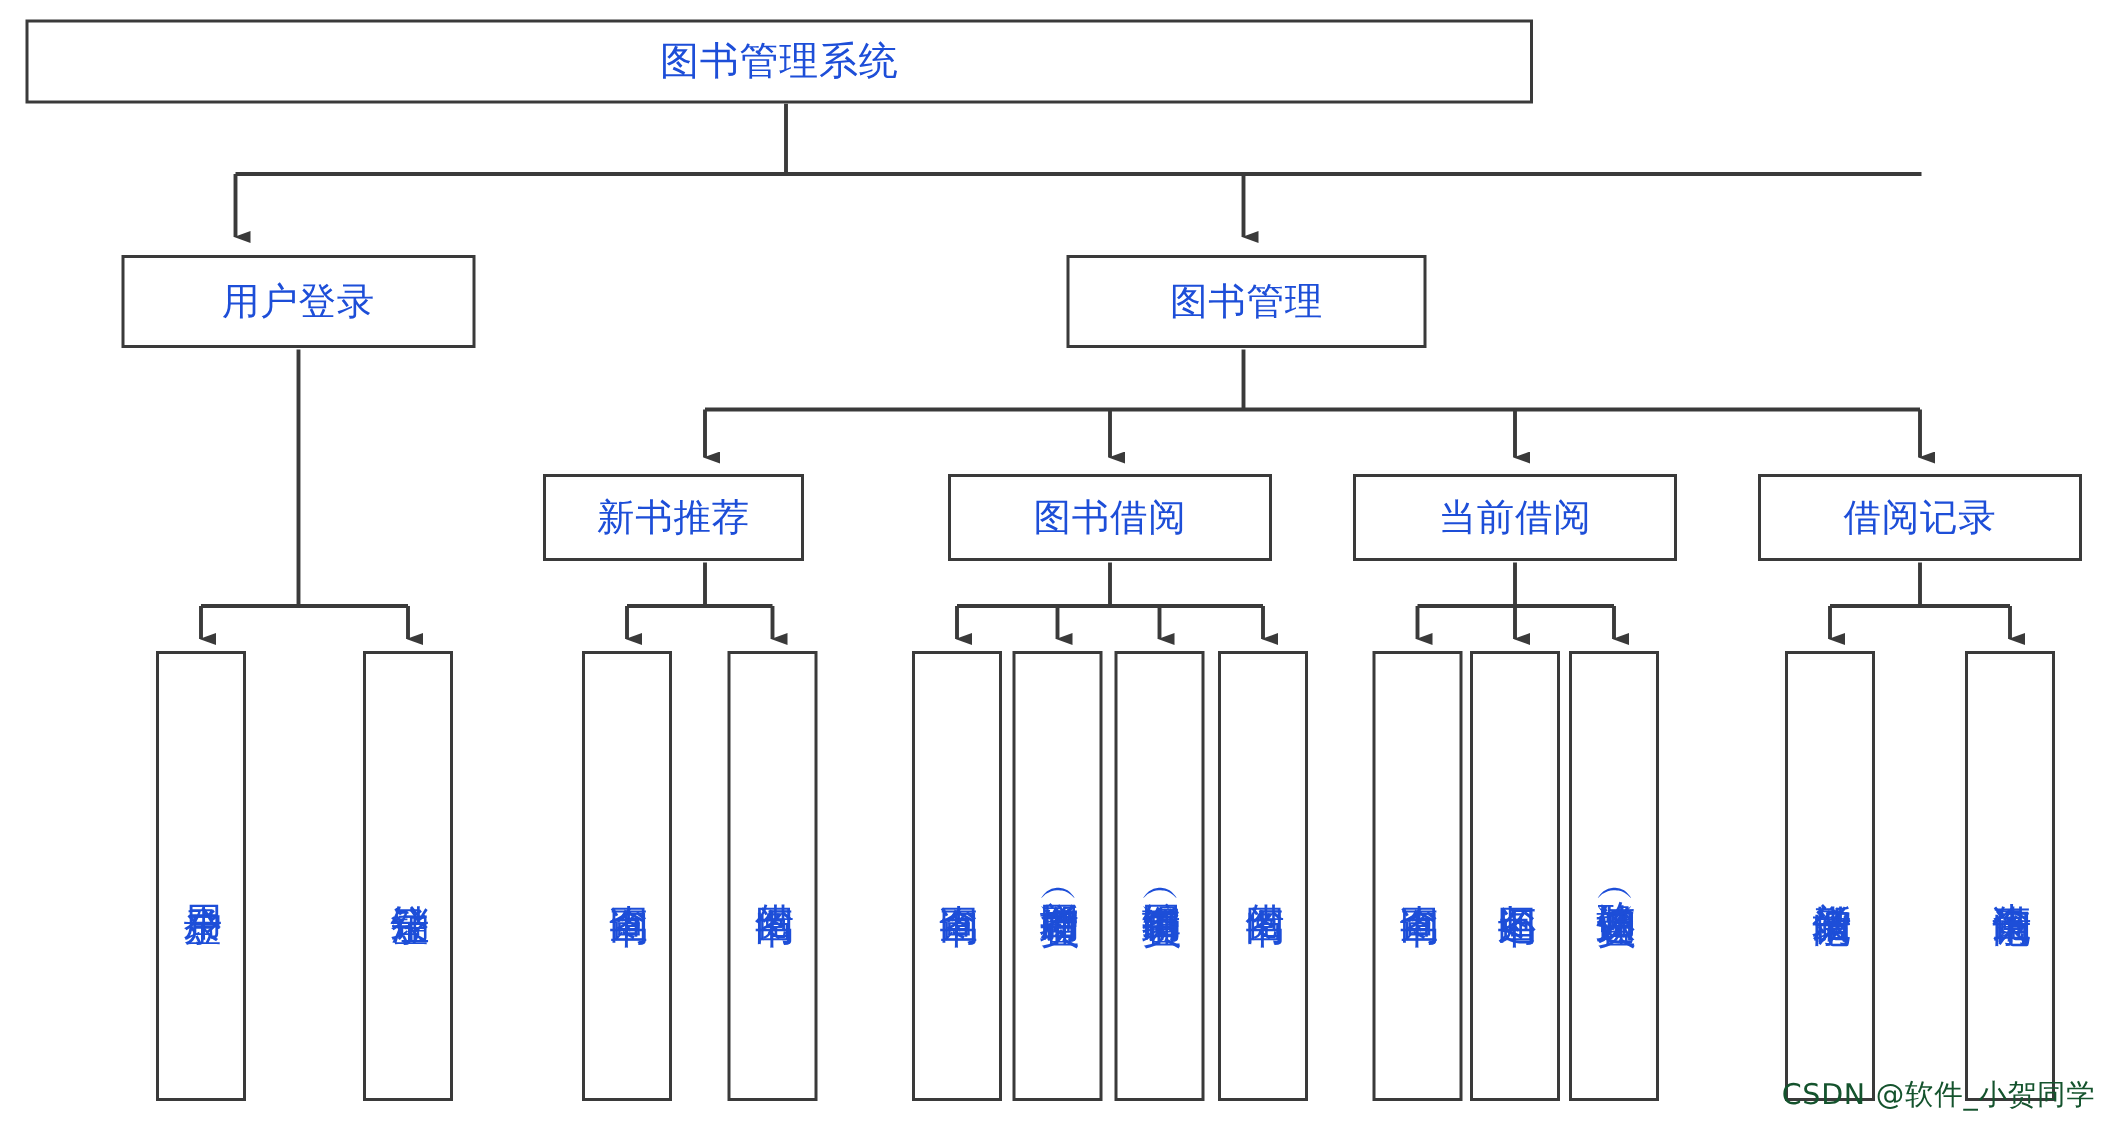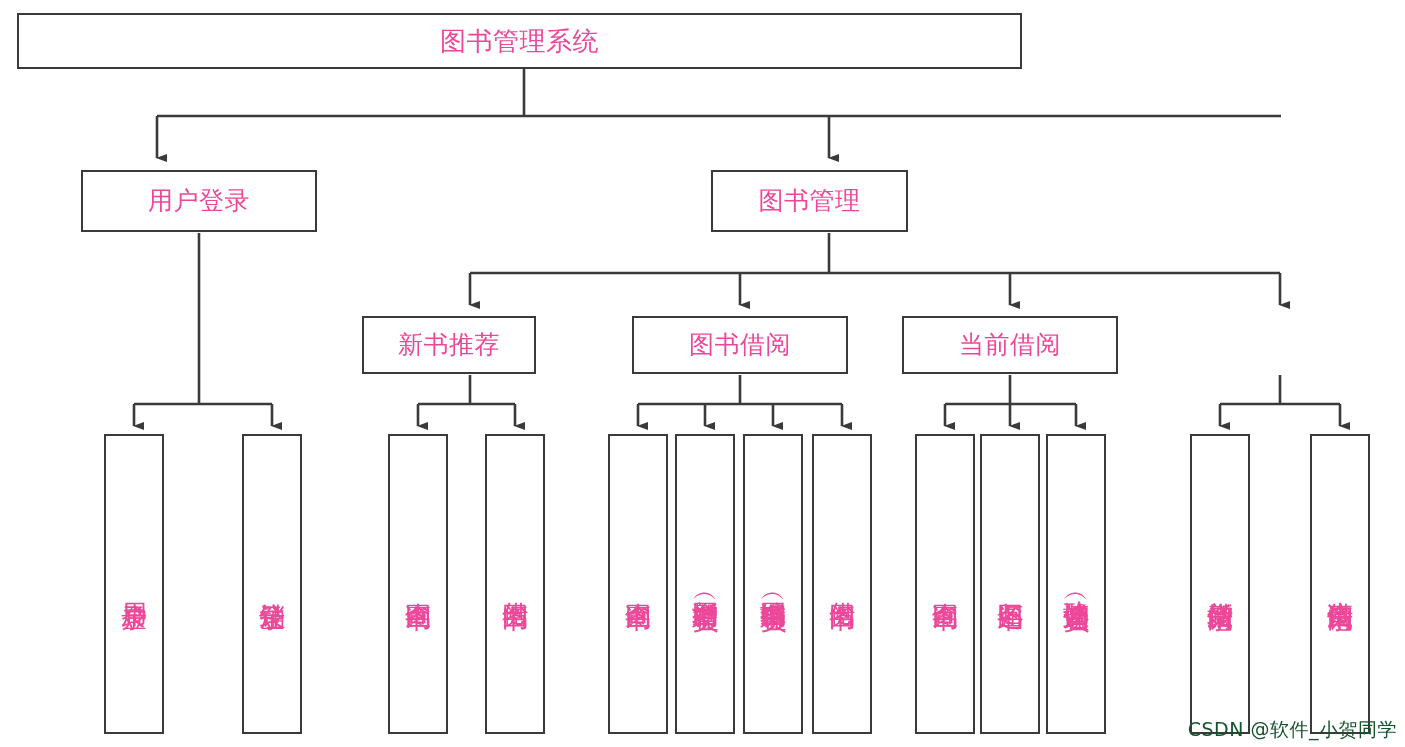--- a/index.html
+++ b/index.html
@@ -28,21 +28,21 @@
   }
   .node {
     position: absolute;
     box-sizing: border-box;
     background: #ffffff;
     border: 2px solid #3a3a3a;
     display: flex;
     align-items: center;
     justify-content: center;
     text-align: center;
-    color: #ec4899;
+    color: #1d4ed8;
   }
   .node .lbl {
     display: block;
     line-height: 1.18;
     letter-spacing: 0.5px;
   }
   .node.horizontal .lbl {
     font-size: 25px;
     white-space: nowrap;
   }
@@ -125,36 +125,39 @@
   </svg>
 
   <div class="node horizontal root" style="left:17px; top:13px; width:1005px; height:56px;">
     <span class="lbl">图书管理系统</span>
   </div>
 
   <div class="node horizontal" style="left:81px; top:170px; width:236px; height:62px;">
     <span class="lbl">用户登录</span>
   </div>
 
-  <div class="node horizontal" style="left:711px; top:170px; width:197px; height:62px;">
+  <div class="node horizontal" style="left:711px; top:170px; width:240px; height:62px;">
     <span class="lbl">图书管理</span>
   </div>
 
   <div class="node horizontal" style="left:362px; top:316px; width:174px; height:58px;">
     <span class="lbl">新书推荐</span>
   </div>
 
   <div class="node horizontal" style="left:902px; top:316px; width:216px; height:58px;">
     <span class="lbl">当前借阅</span>
   </div>
 
   <div class="node horizontal" style="left:632px; top:316px; width:216px; height:58px;">
     <span class="lbl">图书借阅</span>
   </div>
 
+  <div class="node horizontal" style="left:1172px; top:316px; width:216px; height:58px;">
+    <span class="lbl">借阅记录</span>
+  </div>
 
   <div class="node vertical" style="left:104px; top:434px; width:60px; height:300px;">
     <span class="lbl">用户登录</span>
   </div>
 
   <div class="node vertical" style="left:242px; top:434px; width:60px; height:300px;">
     <span class="lbl">注销登录</span>
   </div>
 
   <div class="node vertical" style="left:388px; top:434px; width:60px; height:300px;">

